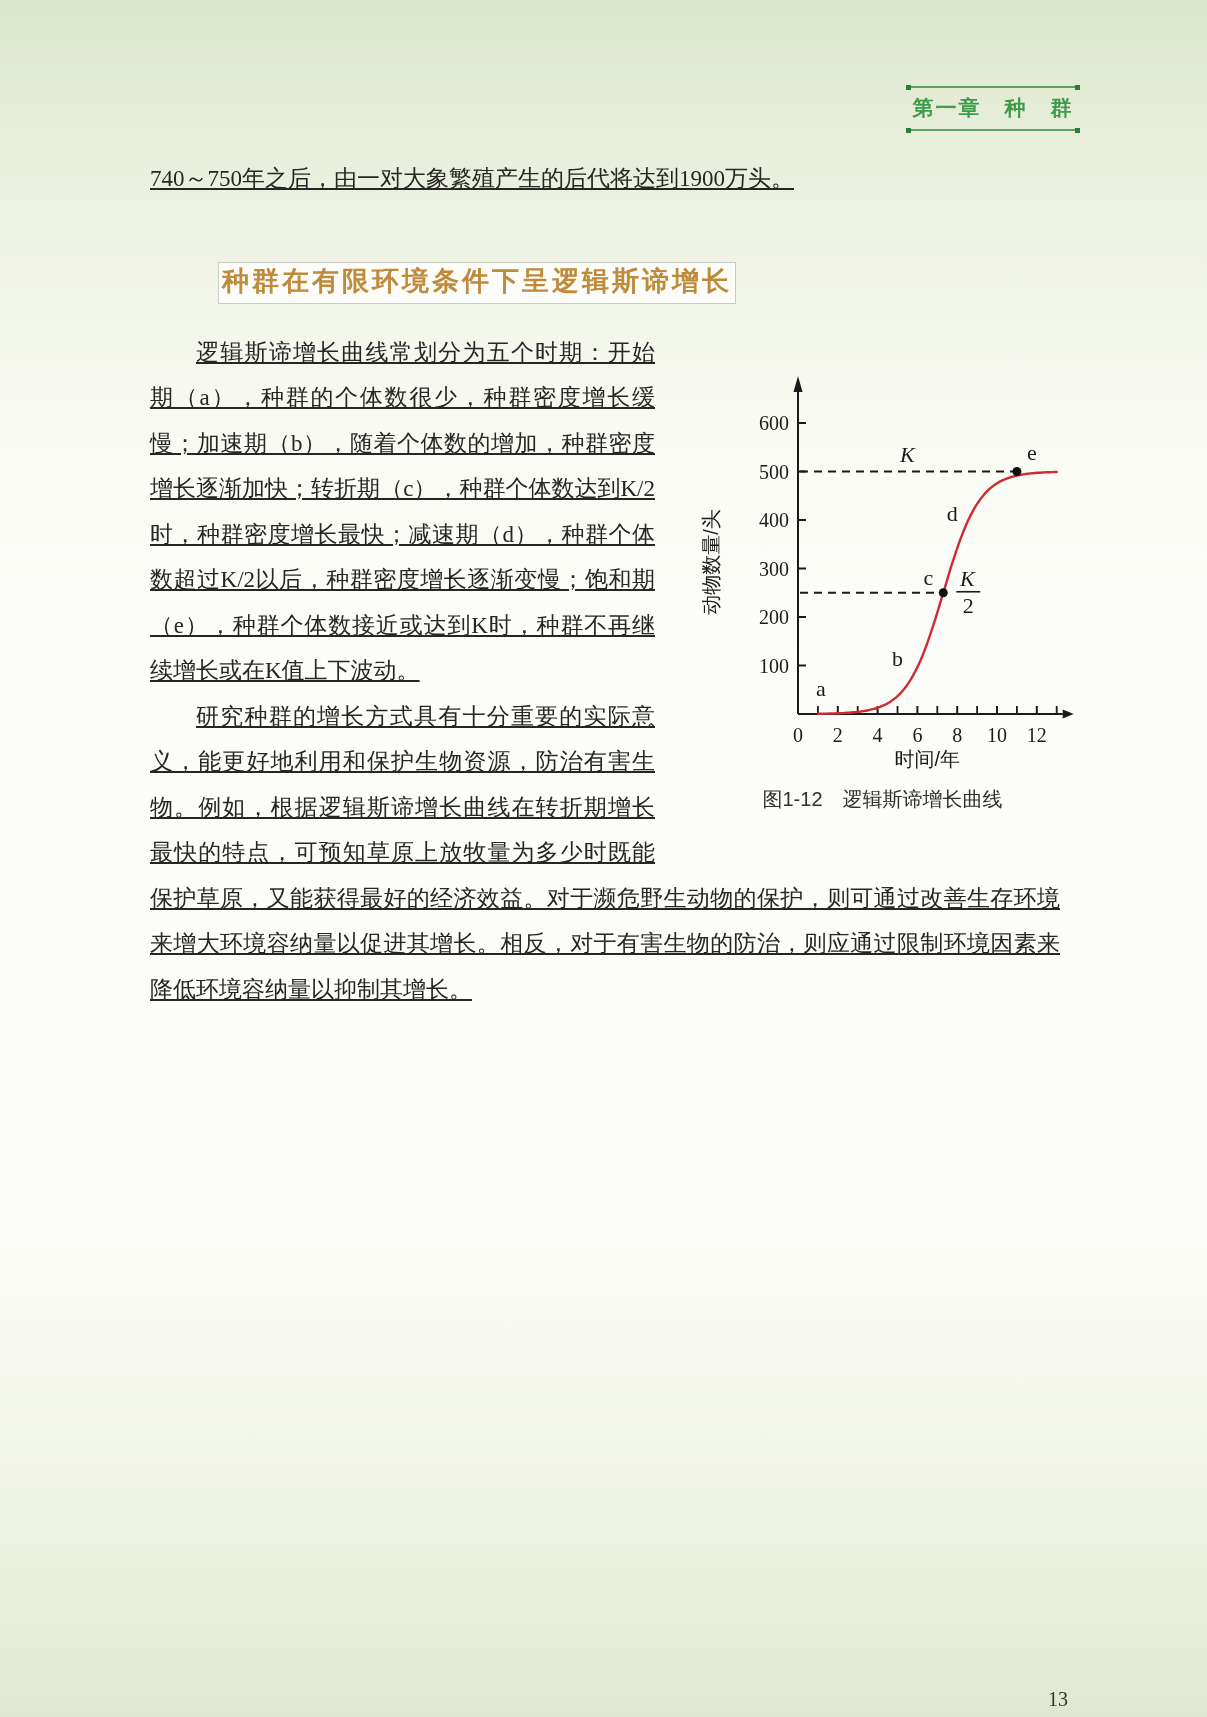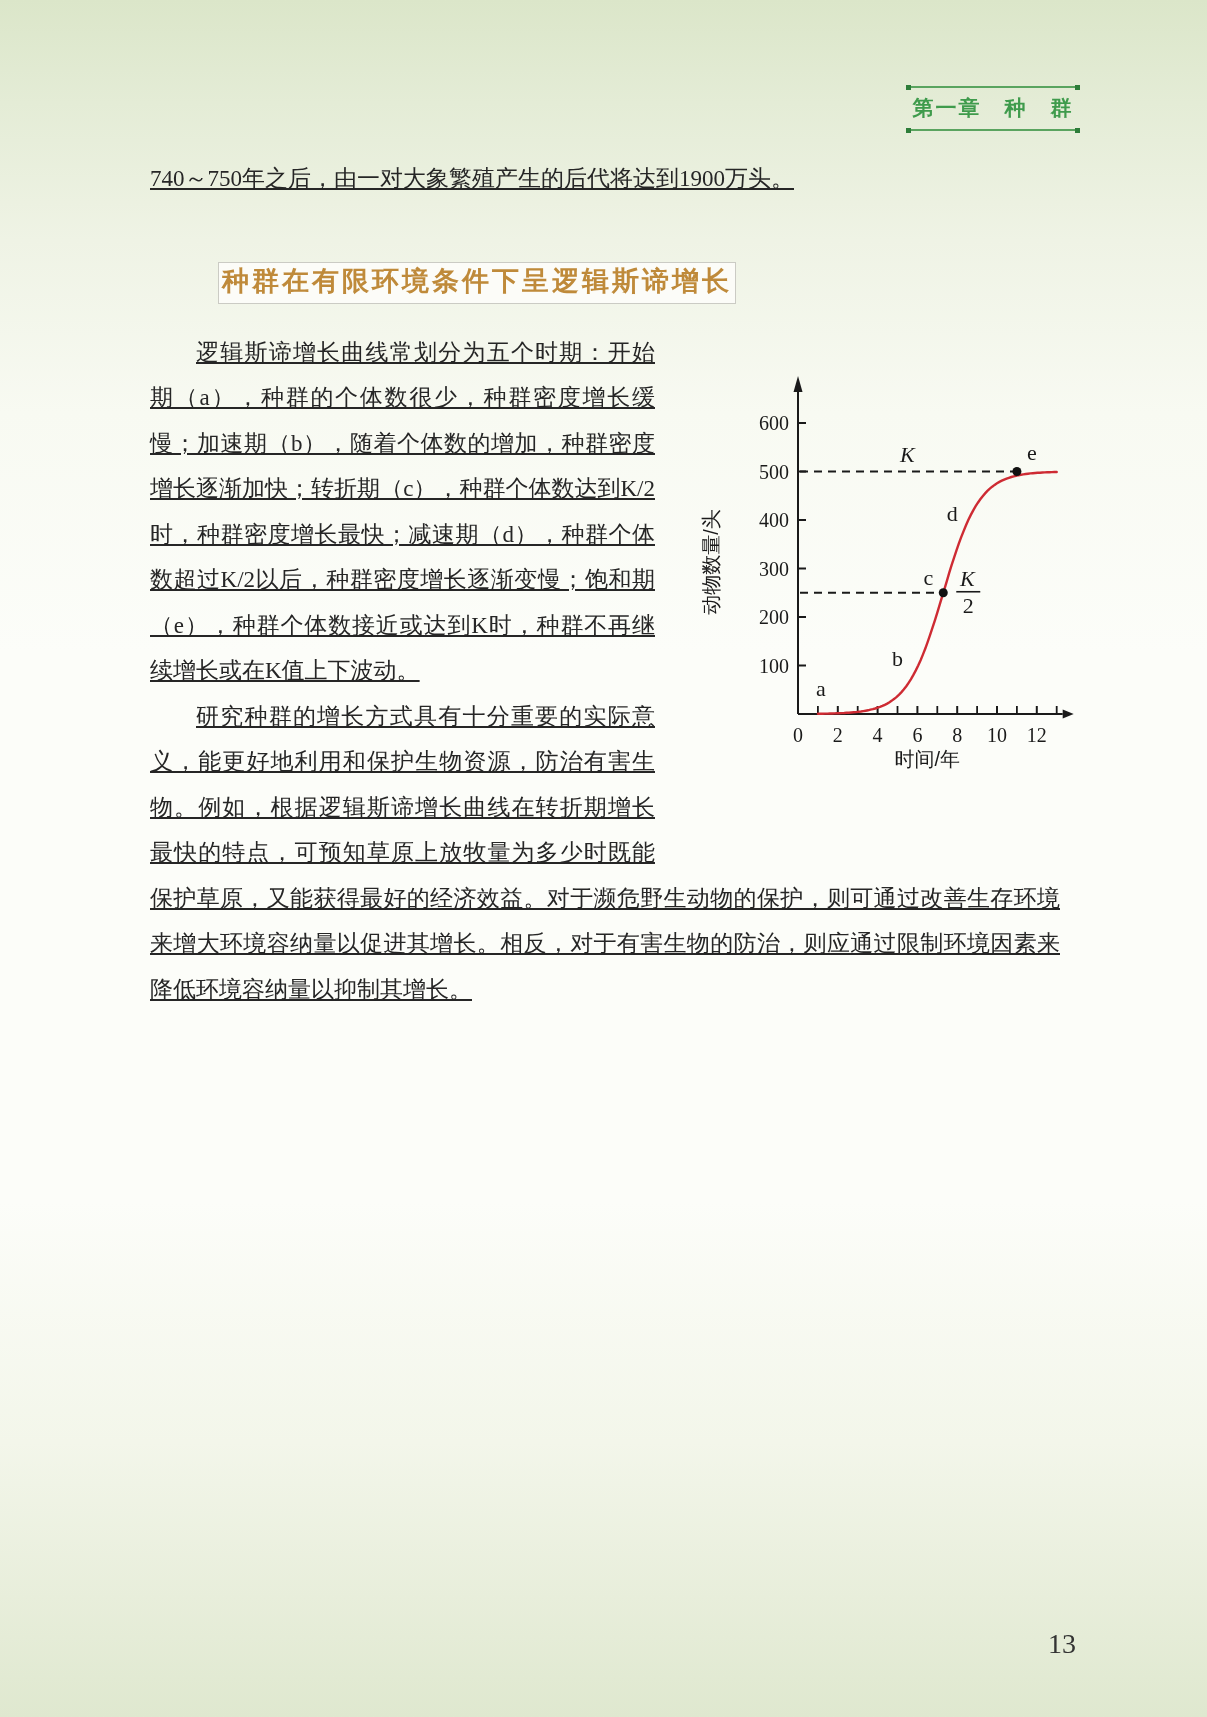--- a/index.html
+++ b/index.html
@@ -32,21 +32,21 @@
     font-size:27px; letter-spacing:3px; color:#bf8a3a; white-space:nowrap;
   }
   .body-text{margin-top:26px;}
   
   .figure{float:right; width:405px; height:542px;}
   .figure svg{display:block; margin:20px 0 0 35px;}
   .fig-caption{
     width:385px; margin:16px 0 0 35px; text-align:center;
     font-family:"Liberation Sans","DejaVu Sans",sans-serif; font-size:20px; color:#2f2f2f;
   }
-  .page-number{position:absolute; top:1628px; left:1048px; font-size:28px; color:#333;}
+  .page-number{position:absolute; top:1688px; left:1048px; font-size:20px; color:#333;}
 </style>
 </head>
 <body>
 
 <div class="page">
 
   <div class="chapter-header">
     <div class="header-line">
       <span class="header-dot left"></span>
       <span class="header-dot right"></span>
@@ -114,20 +114,21 @@
             <text x="243.26999999999998" y="234.75" fill="#1a1a1a" font-family="Liberation Serif, DejaVu Serif, serif" font-size="22" text-anchor="end">c</text>
             <text x="277.27" y="235.75" fill="#1a1a1a" font-family="Liberation Serif, DejaVu Serif, serif" font-size="22" text-anchor="middle" font-style="italic">K</text>
             <line x1="266.27" y1="241.75" x2="290.27" y2="241.75" stroke="#1a1a1a" stroke-width="1.6"></line>
             <text x="278.27" y="262.75" fill="#1a1a1a" font-family="Liberation Serif, DejaVu Serif, serif" font-size="22" text-anchor="middle">2</text>
             <circle cx="326.9" cy="121.5" r="4.5" fill="#111"></circle>
             <text x="336.9" y="109.5" fill="#1a1a1a" font-family="Liberation Serif, DejaVu Serif, serif" font-size="22" text-anchor="start">e</text>
             <text x="130.885" y="345.57" fill="#1a1a1a" font-family="Liberation Serif, DejaVu Serif, serif" font-size="22" text-anchor="middle">a</text>
             <text x="207.5" y="315.5" fill="#1a1a1a" font-family="Liberation Serif, DejaVu Serif, serif" font-size="22" text-anchor="middle">b</text>
             <text x="262.225" y="170.97" fill="#1a1a1a" font-family="Liberation Serif, DejaVu Serif, serif" font-size="22" text-anchor="middle">d</text>
           </svg>
+        <div class="fig-caption">图1-12　逻辑斯谛增长曲线</div>
       </div>
       <p class="para indent">逻辑斯谛增长曲线常划分为五个时期：开始期（a），种群的个体数很少，种群密度增长缓慢；加速期（b），随着个体数的增加，种群密度增长逐渐加快；转折期（c），种群个体数达到K/2时，种群密度增长最快；减速期（d），种群个体数超过K/2以后，种群密度增长逐渐变慢；饱和期（e），种群个体数接近或达到K时，种群不再继续增长或在K值上下波动。</p>
       <p class="para indent">研究种群的增长方式具有十分重要的实际意义，能更好地利用和保护生物资源，防治有害生物。例如，根据逻辑斯谛增长曲线在转折期增长最快的特点，可预知草原上放牧量为多少时既能保护草原，又能获得最好的经济效益。对于濒危野生动物的保护，则可通过改善生存环境来增大环境容纳量以促进其增长。相反，对于有害生物的防治，则应通过限制环境因素来降低环境容纳量以抑制其增长。</p>
     </div>
   </div>
 
   <div class="page-number">13</div>
 </div>
 
 </body></html>

